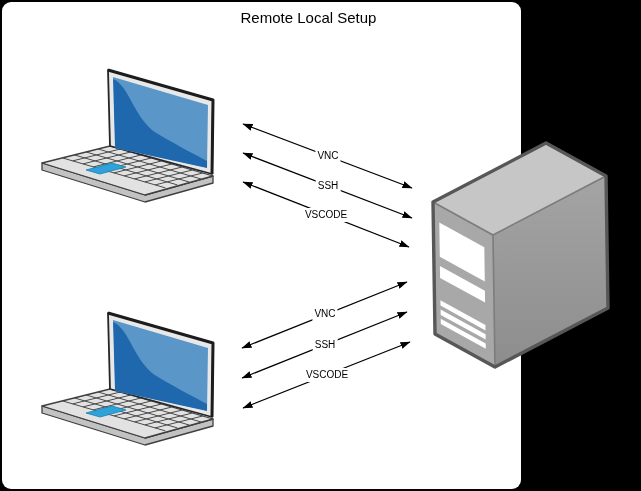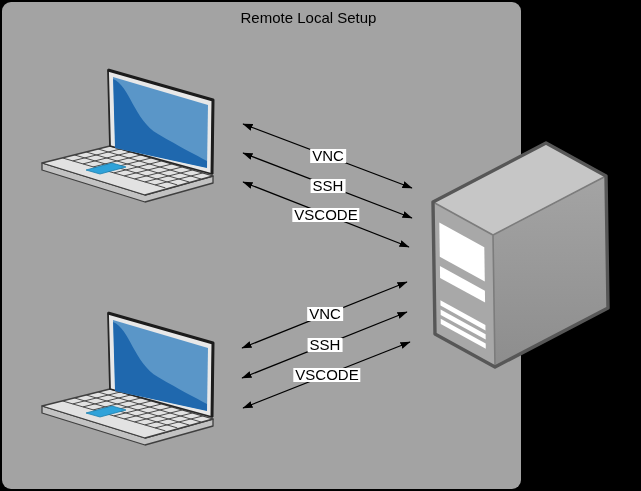--- a/index.html
+++ b/index.html
@@ -7,42 +7,42 @@
     width: 641px; height: 491px;
     background: #000;
     font-family: "Liberation Sans", "DejaVu Sans", sans-serif;
     position: relative;
     overflow: hidden;
   }
   .canvas {
     position: absolute;
     left: 2px; top: 2px;
     width: 519px; height: 487px;
-    background: #a3a3a3;
+    background: #ffffff;
     border-radius: 9px;
   }
   .stage {
     position: absolute;
     left: -2px; top: -2px;
     width: 641px; height: 491px;
   }
   .title {
     position: absolute;
     top: 9px; left: 0; right: 24px;
     text-align: center;
     font-size: 15px;
     color: #000;
   }
   .layer { position: absolute; left: 0; top: 0; }
   .elabel {
     position: absolute;
     transform: translate(-50%, -50%);
     background: #fff;
     color: #000;
-    font-size: 15px;
+    font-size: 10px;
     line-height: 14px;
     padding: 0 2px;
     white-space: nowrap;
   }
 </style>
 </head>
 <body>
 
 <div class="canvas">
   <div class="stage">

